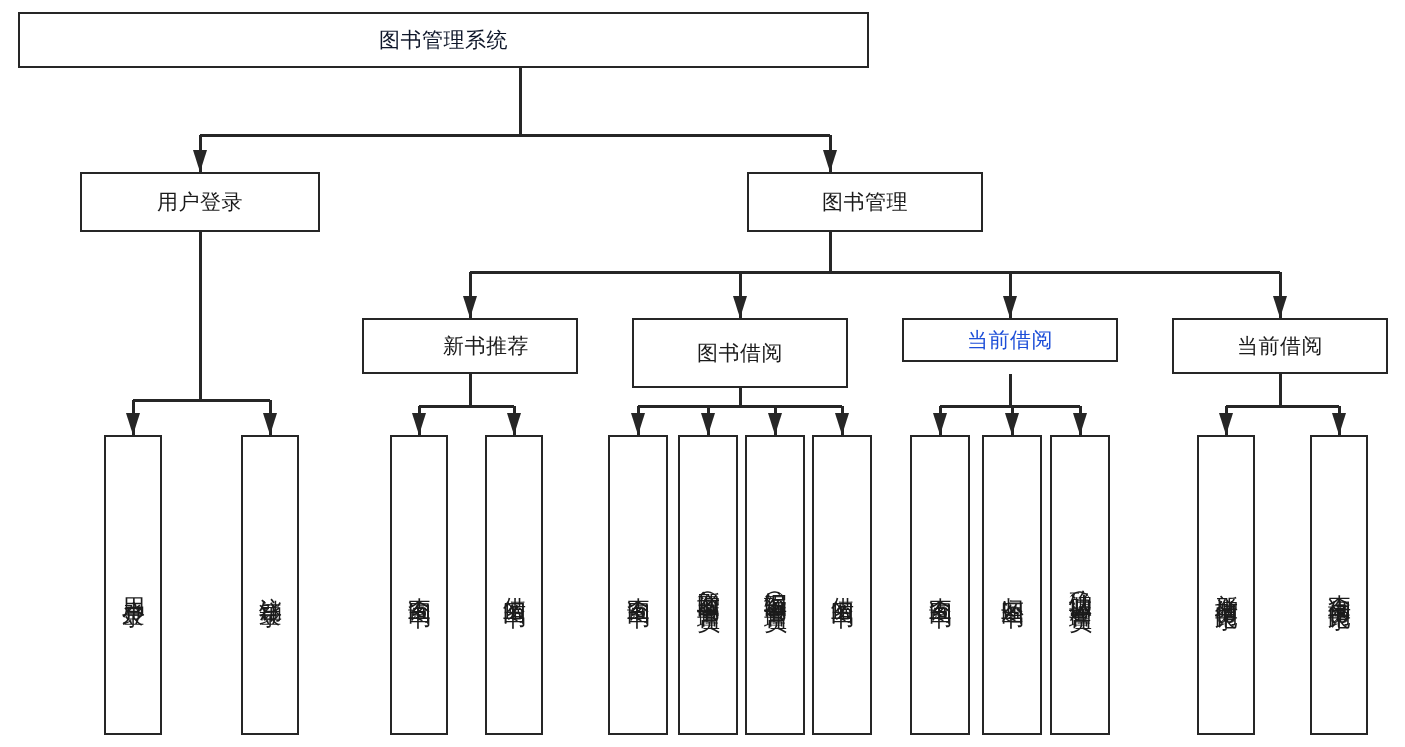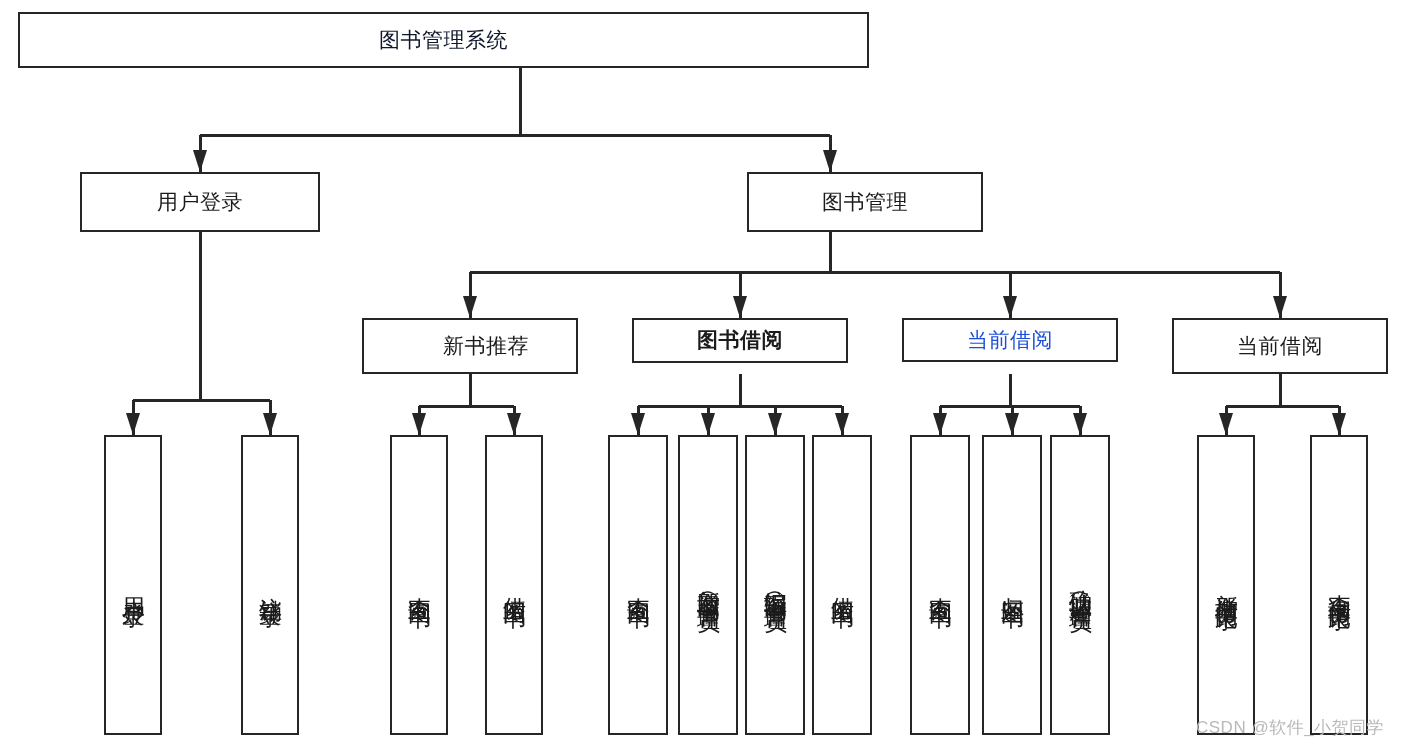--- a/index.html
+++ b/index.html
@@ -134,21 +134,21 @@
       </div>
       <div class="node horiz" style="left: 80px; top: 172px; width: 240px; height: 60px; border-color: rgb(38, 38, 38); color: rgb(27, 27, 27);">
         <span class="node-label">用户登录</span>
       </div>
       <div class="node horiz" style="left: 712px; top: 172px; width: 236px; height: 60px; border-color: rgb(38, 38, 38); color: rgb(27, 27, 27); margin-left: 35px;">
         <span class="node-label">图书管理</span>
       </div>
       <div class="node horiz" style="left: 362px; top: 318px; width: 216px; height: 56px; border-color: rgb(38, 38, 38); color: rgb(27, 27, 27); padding-left: 32px;">
         <span class="node-label">新书推荐</span>
       </div>
-      <div class="node horiz" style="left: 632px; top: 318px; width: 216px; height: 45px; border-color: rgb(38, 38, 38); color: rgb(27, 27, 27); font-weight: bold;">
+      <div class="node horiz" style="left: 632px; top: 318px; width: 216px; height: 70px; border-color: rgb(38, 38, 38); color: rgb(27, 27, 27);">
         <span class="node-label">图书借阅</span>
       </div>
       <div class="node horiz" style="left: 902px; top: 318px; width: 216px; height: 44px; border-color: rgb(38, 38, 38); color: #1d4ed8;">
         <span class="node-label">当前借阅</span>
       </div>
       <div class="node horiz" style="left: 1172px; top: 318px; width: 216px; height: 56px; border-color: rgb(38, 38, 38); color: rgb(27, 27, 27);">
         <span class="node-label">当前借阅</span>
       </div>
       <div class="node vert" style="left: 104px; top: 435px; width: 58px; height: 300px; border-color: rgb(38, 38, 38); color: rgb(27, 27, 27);">
         <span class="node-label">用户登录</span>
@@ -183,14 +183,13 @@
       <div class="node vert" style="left: 1050px; top: 435px; width: 60px; height: 300px; border-color: rgb(38, 38, 38); color: rgb(27, 27, 27);">
         <span class="node-label">确认归还（管理员）</span>
       </div>
       <div class="node vert" style="left: 1197px; top: 435px; width: 58px; height: 300px; border-color: rgb(38, 38, 38); color: rgb(27, 27, 27);">
         <span class="node-label">新增借阅记录</span>
       </div>
       <div class="node vert" style="left: 1310px; top: 435px; width: 58px; height: 300px; border-color: rgb(38, 38, 38); color: rgb(27, 27, 27);">
         <span class="node-label">查询借阅记录</span>
       </div>
     </div>
-  <div class="watermark" style="left: 1196px; top: 716px; color: rgb(185, 185, 185);">CSDN @软件_小贺同学</div>
 </div>
 
 </body></html>

